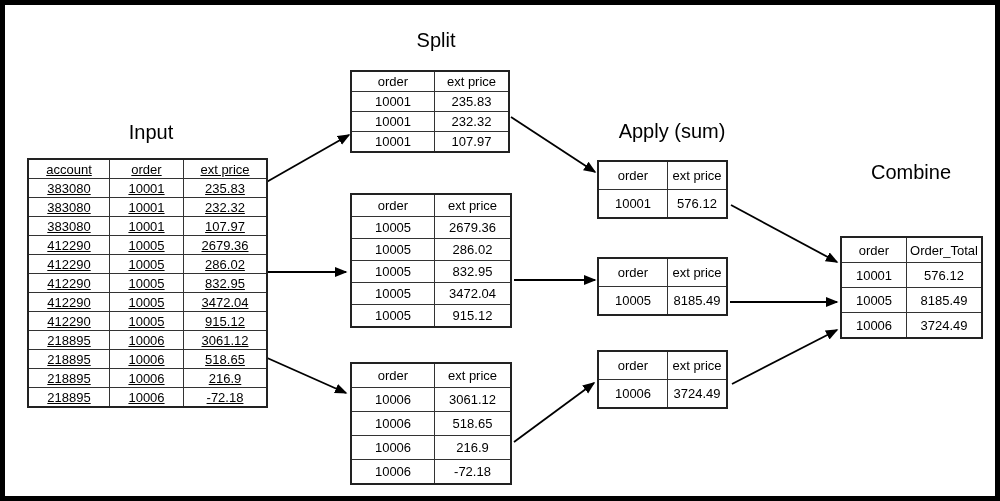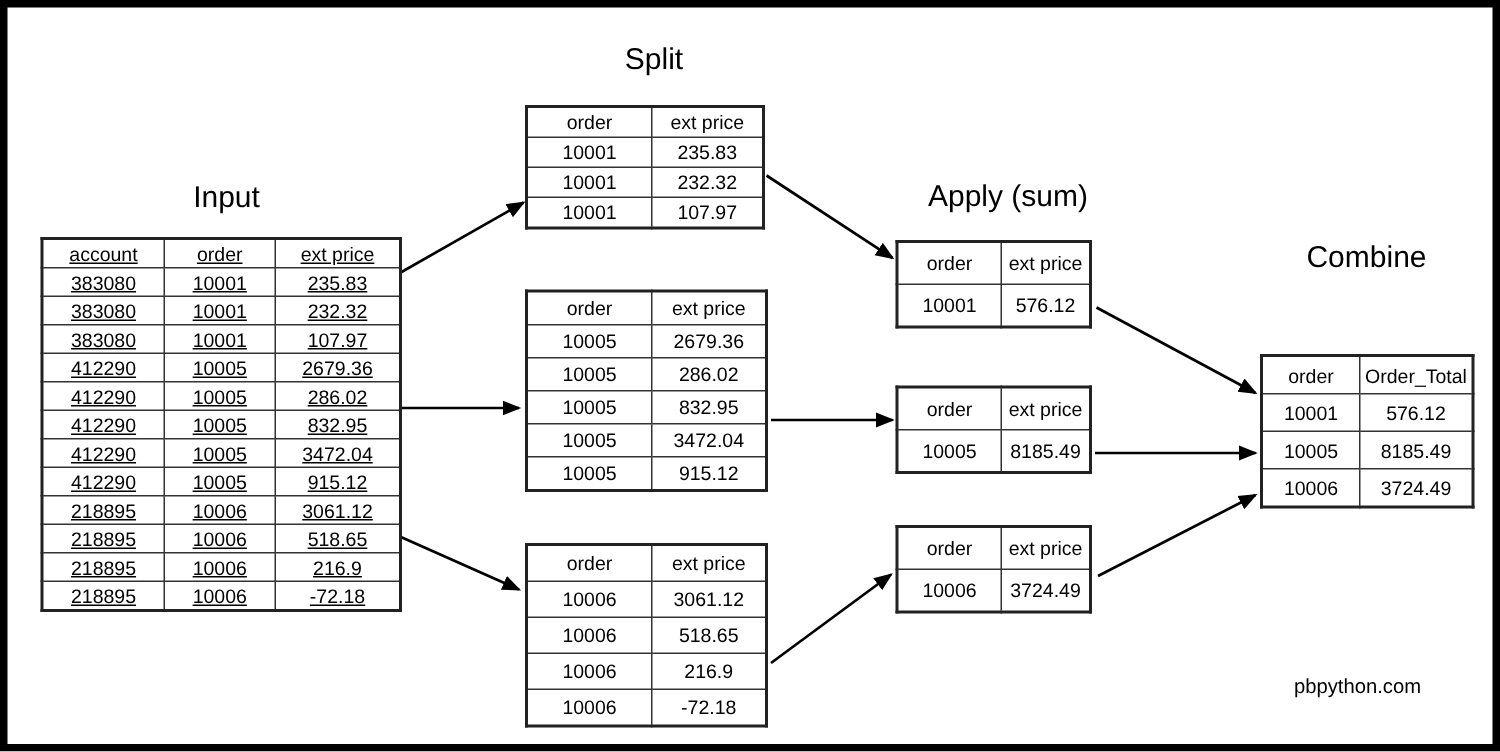--- a/index.html
+++ b/index.html
@@ -330,15 +330,14 @@
           <td>10005</td>
           <td>8185.49</td>
         </tr>
         <tr>
           <td>10006</td>
           <td>3724.49</td>
         </tr>
       </tbody>
     </table>
 
-  <div class="watermark">pbpython.com</div>
 
 </div>
 
 </body></html>

